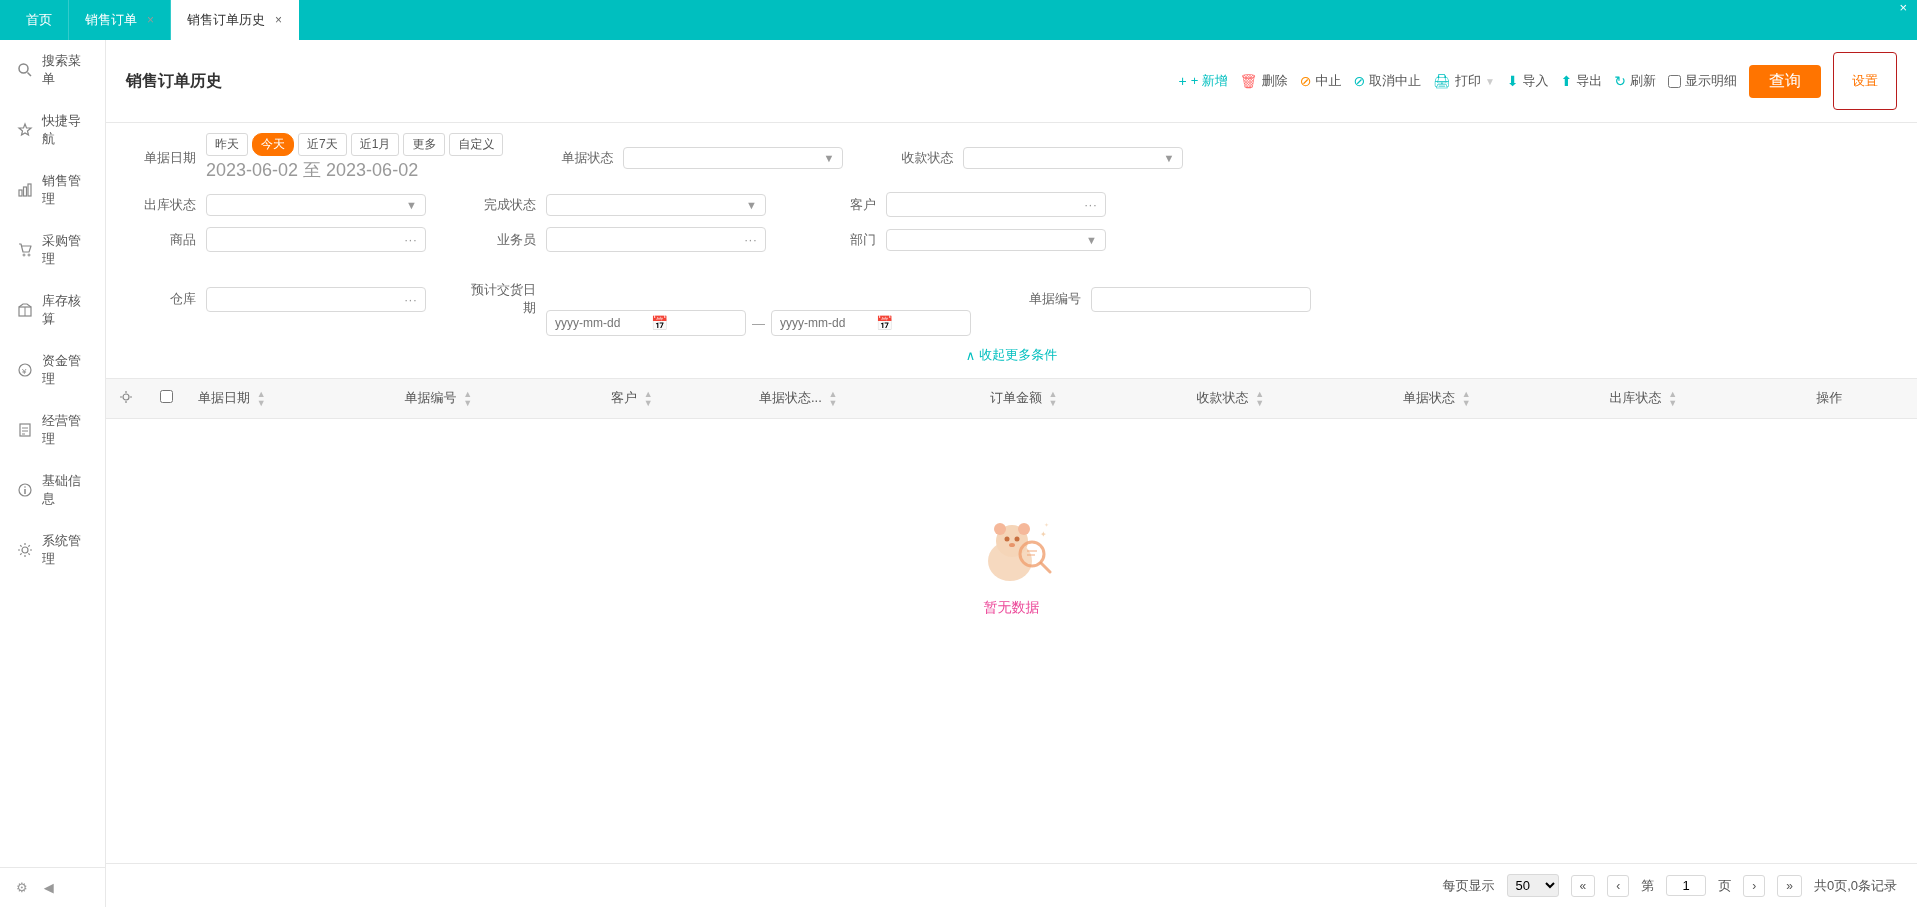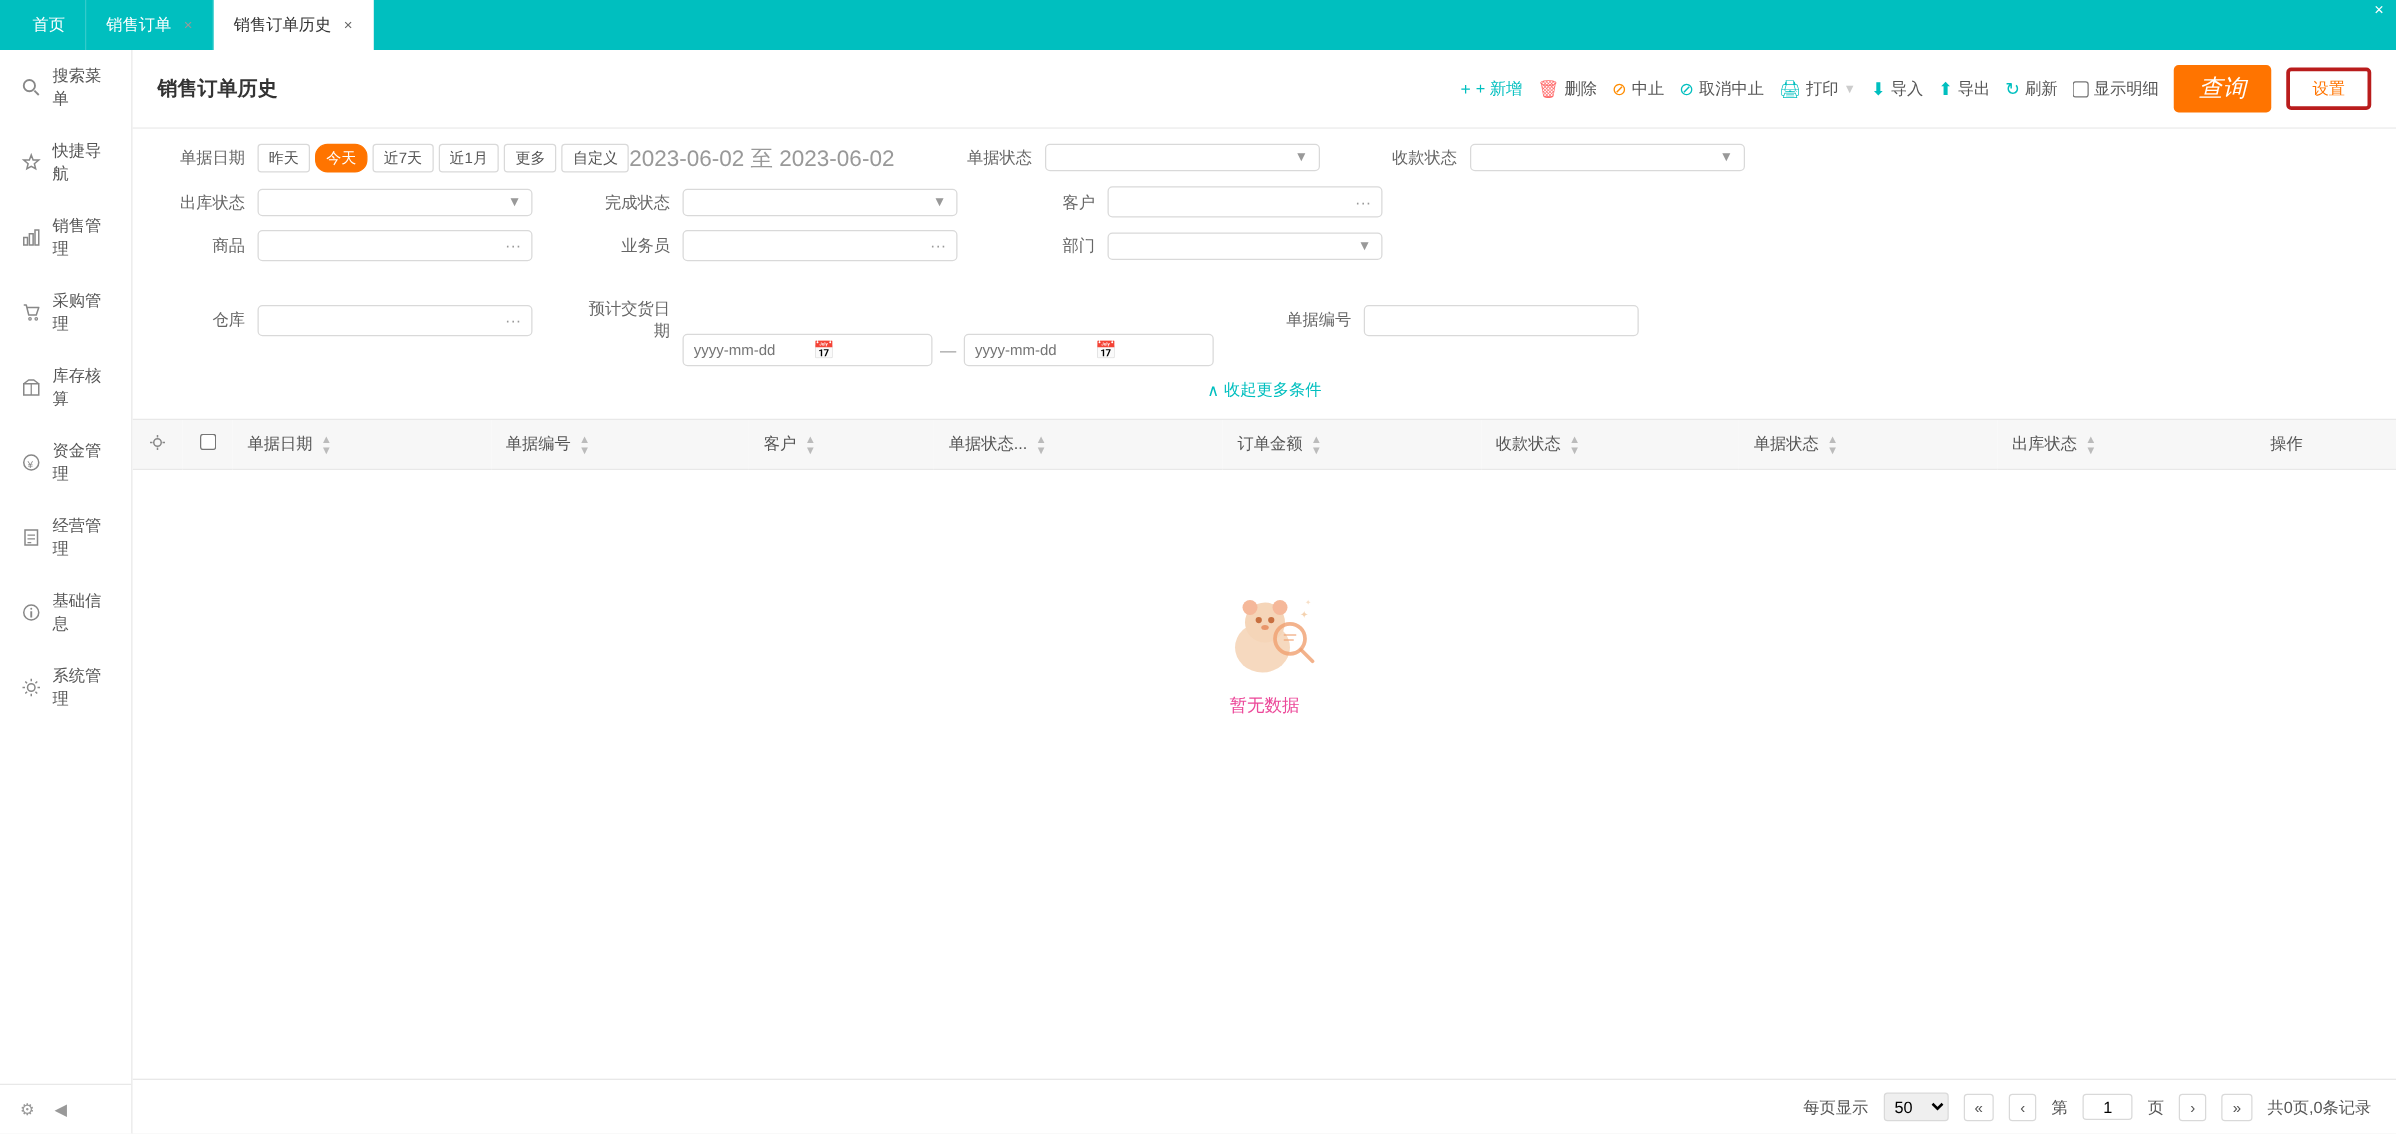--- a/index.html
+++ b/index.html
@@ -29,22 +29,22 @@
     .content { flex: 1; display: flex; flex-direction: column; overflow: hidden; }
 
     
     .page-header { background: white; padding: 12px 20px; display: flex; align-items: center; justify-content: space-between; border-bottom: 1px solid #e8e8e8; flex-shrink: 0; }
     .page-title { font-size: 16px; font-weight: bold; color: #333; }
     .toolbar { display: flex; align-items: center; gap: 12px; }
     .toolbar-btn { display: flex; align-items: center; gap: 4px; color: #555; cursor: pointer; font-size: 13px; white-space: nowrap; }
     .toolbar-btn .t-icon { color: #00bfbf; font-size: 14px; }
     .toolbar-btn .t-icon-red { color: #ff6b6b; }
     .toolbar-btn .t-icon-orange { color: #ff8c00; }
-    .btn-query { background: #ff7400; color: white; border: none; padding: 6px 20px; border-radius: 4px; cursor: pointer; font-size: 19px; font-style: italic; }
-    .btn-settings { background: white; color: #ff7400; border: 3px solid #b91c1c; padding: 5px 18px; border-radius: 4px; cursor: pointer; font-size: 13px; }
+    .btn-query { background: #ff7400; color: white; border: none; padding: 6px 20px; border-radius: 4px; cursor: pointer; font-size: 16px; }
+    .btn-settings { background: white; color: #ff7400; border: 1px solid #b91c1c; padding: 19px 18px; border-radius: 4px; cursor: pointer; font-size: 13px; }
     .checkbox-label { display: flex; align-items: center; gap: 4px; cursor: pointer; font-size: 13px; color: #555; }
 
     
     .filter-area { background: white; padding: 10px 20px; border-bottom: 1px solid #e8e8e8; flex-shrink: 0; }
     .filter-row { display: flex; align-items: center; margin-bottom: 10px; gap: 0; }
     .filter-label { width: 80px; color: #666; font-size: 13px; text-align: right; padding-right: 10px; flex-shrink: 0; }
     .date-filter-btns { display: flex; align-items: center; gap: 4px; }
     .date-btn { padding: 2px 8px; border-radius: 3px; cursor: pointer; font-size: 12px; border: 1px solid #d9d9d9; background: white; color: #555; }
     .date-btn.active { background: #ff7400; color: white; border-color: #ff7400; border-radius: 10px; }
     .date-range { color: #999; font-size: 18px; margin-top: 2px; }
@@ -239,21 +239,21 @@
         </label>
         <button class="btn-query">查询</button>
         <button class="btn-settings">设置</button>
       </div>
     </div>
 
     <div class="filter-area">
 
       <div class="filter-row">
         <span class="filter-label">单据日期</span>
-        <div style="display:flex;flex-direction:row;margin-right:40px;justify-content:space-between;">
+        <div style="display:flex;flex-direction:column;margin-right:40px;justify-content:space-between;">
           <div class="date-filter-btns">
             <button class="date-btn">昨天</button>
             <button class="date-btn active">今天</button>
             <button class="date-btn">近7天</button>
             <button class="date-btn">近1月</button>
             <button class="date-btn">更多</button>
             <button class="date-btn">自定义</button>
           </div>
           <div class="date-range">2023-06-02 至 2023-06-02</div>
         </div>

